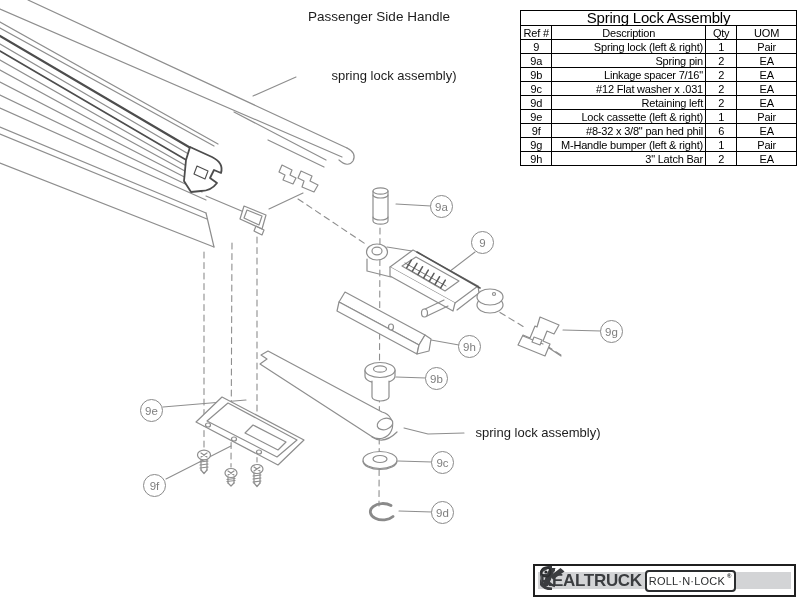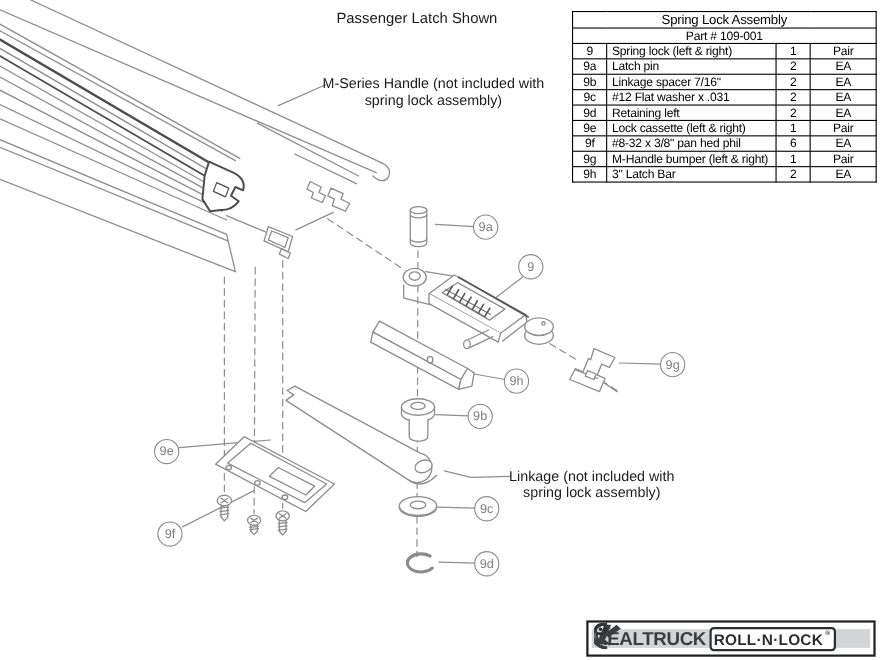--- a/index.html
+++ b/index.html
@@ -10,31 +10,31 @@
   .view-title{font-size:13.5px;}
   .callout{position:absolute;width:23px;height:23px;border:1.4px solid #8a8a8a;border-radius:50%;
            background:#fff;color:#7e7e7e;font-size:11.5px;line-height:23px;text-align:center;
            box-sizing:border-box;}
   
   .parts-table{position:absolute;left:520px;top:10px;width:277px;border-collapse:collapse;
                table-layout:fixed;background:#fff;}
   .parts-table td,.parts-table th{border:1px solid #000;font-size:11px;font-weight:normal;
                color:#000;padding:0 2px;height:13px;line-height:12px;white-space:nowrap;
                overflow:hidden;letter-spacing:-0.2px;text-align:center;}
-  .parts-table .ttl{height:14px;font-size:12px;}
-  .parts-table td.desc{text-align:left;padding-left:4px;}
+  .parts-table .ttl{height:14px;font-size:15px;}
+  .parts-table td.desc{text-align:right;padding-left:4px;}
   
   .logo-box{position:absolute;left:533px;top:564px;width:263px;height:33px;border:2px solid #1f1f1f;
             background:#fff;box-sizing:border-box;}
   .logo-stripe{position:absolute;left:3px;right:3px;top:6px;bottom:6px;background:#d3d4d6;}
   .logo-row{position:absolute;left:5px;top:0;height:29px;display:flex;align-items:center;gap:3px;}
   .brand-text{font-size:17px;font-weight:800;color:#3b3d40;letter-spacing:-0.3px;}
   .badge{display:flex;align-items:center;gap:2px;border:2px solid #2b2d2f;border-radius:4px;
          background:#fff;height:18px;padding:0 3px 0 2px;}
-  .badge-text{font-size:14px;font-weight:700;color:#2b2d2f;letter-spacing:0.2px;}
+  .badge-text{font-size:11px;font-weight:400;color:#2b2d2f;letter-spacing:0.2px;}
   .reg{font-size:6px;font-weight:700;color:#2b2d2f;align-self:flex-start;line-height:8px;}
 </style>
 </head>
 <body>
 
 <div class="canvas">
 
   <svg width="800" height="600" viewBox="0 0 800 600">
     <g fill="none" stroke="#8e8e8e" stroke-width="1.2" stroke-linecap="round" stroke-linejoin="round">
 
@@ -206,30 +206,28 @@
           <path d="M254,467 L260,471 M260,467 L254,471" fill="none"></path>
           <path d="M254,473 L254,483 M260,473 L260,483" fill="none"></path>
           <path d="M253,476 L261,475 M253,479 L261,478 M253,482 L261,481" fill="none"></path>
           <path d="M254,483 L257,486.5 L260,483" fill="none"></path>
         </g>
       </g>
     </g>
   </svg>
 
   <div class="lbl view-title" style="left:303px;top:9px;width:152px;">
-    <span>Passenger Latch Shown</span>
+    <span>Passenger Side Handle</span>
   </div>
 
   <div class="lbl" style="left:288px;top:68px;width:212px;">
-    <div>M-Series Handle (not included with</div>
     <div>spring lock assembly)</div>
   </div>
 
   <div class="lbl" style="left:462px;top:425px;width:152px;">
-    <div>Linkage (not included with</div>
     <div>spring lock assembly)</div>
   </div>
 
   <div class="callout" style="left:430px;top:195px;">9a</div>
   <div class="callout" style="left:471px;top:231px;">9</div>
   <div class="callout" style="left:458px;top:335px;">9h</div>
   <div class="callout" style="left:425px;top:367px;">9b</div>
   <div class="callout" style="left:431px;top:451px;">9c</div>
   <div class="callout" style="left:431px;top:501px;">9d</div>
   <div class="callout" style="left:600px;top:320px;">9g</div>
@@ -241,31 +239,34 @@
         <col style="width:31px">
         <col style="width:152px">
         <col style="width:31px">
         <col style="width:59px">
       </colgroup>
     <tbody>
         <tr>
           <td colspan="4" class="ttl">Spring Lock Assembly</td>
         </tr>
     <tr>
-          <td colspan="4">Part # 109-001</td>
-        </tr>
+      <th>Ref #</th>
+      <th>Description</th>
+      <th>Qty</th>
+      <th>UOM</th>
+    </tr>
     <tr>
           <td>9</td>
           <td class="desc">Spring lock (left &amp; right)</td>
           <td>1</td>
           <td>Pair</td>
         </tr>
     <tr>
           <td>9a</td>
-          <td class="desc">Latch pin</td>
+          <td class="desc">Spring pin</td>
           <td>2</td>
           <td>EA</td>
         </tr>
     <tr>
           <td>9b</td>
           <td class="desc">Linkage spacer  7/16"</td>
           <td>2</td>
           <td>EA</td>
         </tr>
     <tr>

